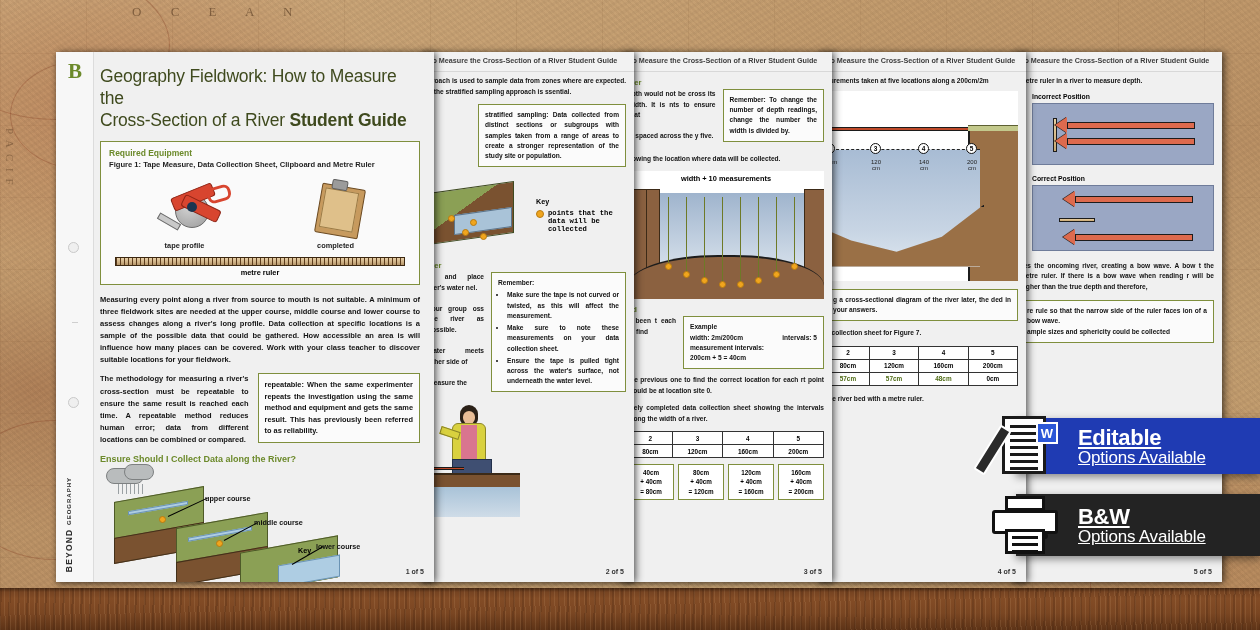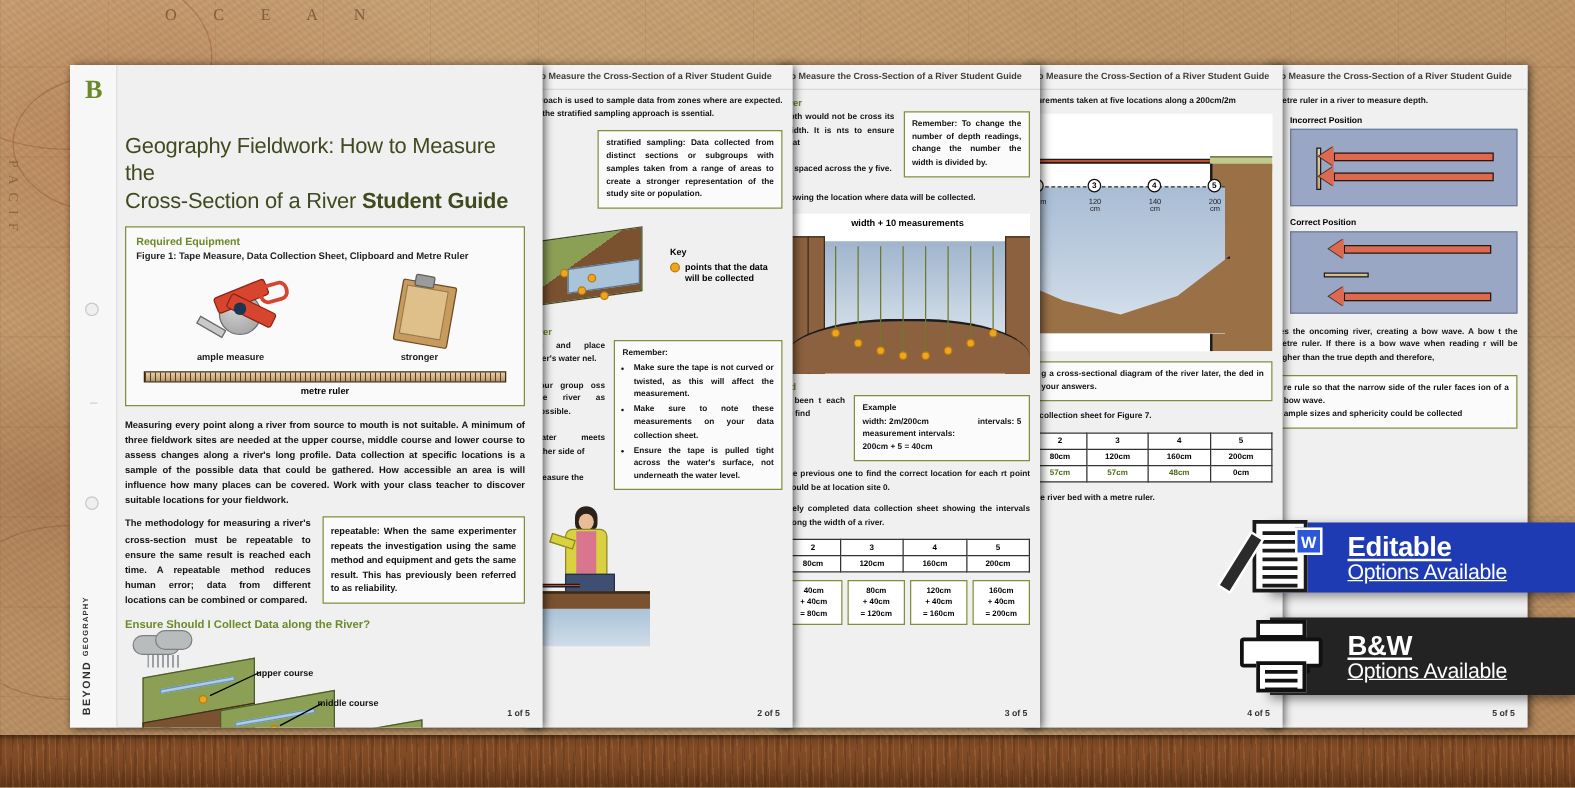--- a/index.html
+++ b/index.html
@@ -100,21 +100,21 @@
     font-family:"Liberation Serif", serif; font-weight:bold; font-size:21px;
     color:#6c8a2b; line-height:24px; text-align:center;
   }
   .brand-vertical{
     position:absolute; left:8px; bottom:10px;
     writing-mode: vertical-rl; transform: rotate(180deg);
     font-size:8.5px; font-weight:bold; letter-spacing:1.2px; color:#2d2d2d;
   }
   .brand-vertical em{ font-style:normal; font-size:6px; letter-spacing:1px; }
 
-  #page1 .body{ position:absolute; left:44px; right:14px; top:14px; bottom:12px;margin-top:40px; }
+  #page1 .body{ position:absolute; left:44px; right:14px; top:14px; bottom:12px; }
 
   .doc-title{
     font-size:17.5px; line-height:1.25; color:#3f4a1e;
     font-weight:400; margin-bottom:9px; letter-spacing:-.2px;
   }
   .doc-title b{ font-weight:bold; }
 
   .eq-box{
     border:1.4px solid #7f8f3d; background:#fafafa; padding:6px 8px 7px;
     margin-bottom:9px;
@@ -151,21 +151,21 @@
   .blk-side{ position:absolute; background:#7a5230; border:1px solid #42301a; }
   .cloud{
     position:absolute; background:#b9bcbd; border:1px solid #7d8081; border-radius:12px;
   }
   .lbl{ position:absolute; font-size:7.2px; font-weight:bold; color:#111; white-space:nowrap;}
   .leader{ position:absolute; background:#000; height:1px; transform-origin: left center;}
   .dot{ position:absolute; width:7px; height:7px; border-radius:50%;
         background:#f0a51e; border:1px solid #b97b10; }
   .keybox{ position:absolute; font-size:7.2px; font-weight:bold; }
   .keybox .kt{ margin-bottom:3px; }
-  .keyrow{ display:flex; gap:4px; align-items:flex-start; }
+  .keyrow{ display:flex; gap:4px; align-items:flex-start;font-family:Liberation Mono, monospace; }
   .keyrow .kd{ width:8px; height:8px; border-radius:50%; background:#f0a51e; border:1px solid #b97b10; flex:none; margin-top:1px;}
 
   
   .sp{ position:absolute; left:8px; right:8px; top:24px; }
   .sp .para{ font-size:6.6px; line-height:1.6; }
   .sp .defbox{ font-size:6.6px; line-height:1.55; }
   .sp .h2{ font-size:7.6px; }
 
   
   .xsec{ position:relative; height:128px; background:#fff; overflow:hidden; }
@@ -538,29 +538,29 @@
         <div class="eq-items">
           <div class="eq-item">
             <div style="position:relative;height:58px;">
               <div style="position:absolute;left:40px;top:14px;width:34px;height:34px;background:radial-gradient(circle at 40% 35%,#d4d4d4,#9a9a9a);border:1px solid #6a6a6a;border-radius:50%;"></div>
               <div style="position:absolute;left:36px;top:10px;width:44px;height:14px;background:#d8452f;border:1px solid #8c2415;border-radius:3px;transform:rotate(-22deg);"></div>
               <div style="position:absolute;left:46px;top:22px;width:40px;height:13px;background:#d8452f;border:1px solid #8c2415;border-radius:3px;transform:rotate(26deg);"></div>
               <div style="position:absolute;left:52px;top:22px;width:10px;height:10px;background:#1c3550;border-radius:50%;"></div>
               <div style="position:absolute;left:72px;top:6px;width:24px;height:16px;border:3px solid #d8452f;border-radius:7px;transform:rotate(-16deg);"></div>
               <div style="position:absolute;left:22px;top:38px;width:24px;height:7px;background:#c9c9c9;border:1px solid #6a6a6a;transform:rotate(30deg);"></div>
             </div>
-            <div class="eq-cap">ample measure</div>
+            <div class="eq-cap">tape profile</div>
           </div>
           <div class="eq-item">
             <div style="position:relative;height:58px;">
               <div style="position:absolute;left:32px;top:6px;width:44px;height:50px;background:#c79a5e;border:1.5px solid #6b4a22;transform:rotate(10deg);border-radius:2px;"></div>
               <div style="position:absolute;left:36px;top:10px;width:34px;height:40px;background:#dfc08a;border:1px solid #9b7a45;transform:rotate(10deg);"></div>
               <div style="position:absolute;left:46px;top:0px;width:16px;height:10px;background:#9b9b9b;border:1px solid #5f5f5f;transform:rotate(10deg);border-radius:2px;"></div>
             </div>
-            <div class="eq-cap">stronger</div>
+            <div class="eq-cap">completed</div>
           </div>
         </div>
         <div class="ruler-bar"></div>
         <div class="ruler-cap">metre ruler</div>
       </div>
 
       <div class="para">Measuring every point along a river from source to mouth is not suitable. A minimum of three fieldwork sites are needed at the upper course, middle course and lower course to assess changes along a river's long profile. Data collection at specific locations is a sample of the possible data that could be gathered. How accessible an area is will influence how many places can be covered. Work with your class teacher to discover suitable locations for your fieldwork.</div>
 
       <div class="two-col">
         <div class="para">The methodology for measuring a river's cross-section must be repeatable to ensure the same result is reached each time. A repeatable method reduces human error; data from different locations can be combined or compared.</div>

